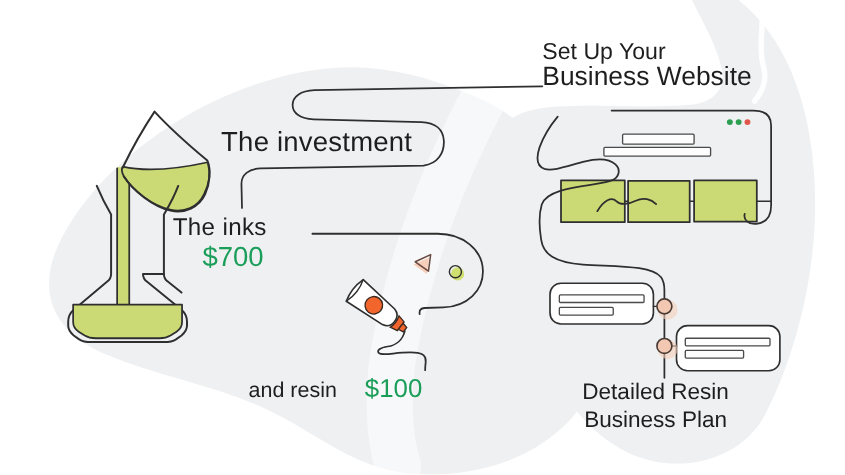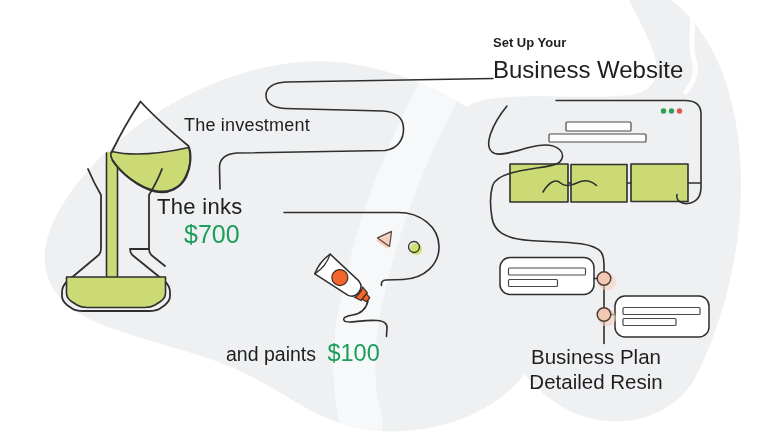--- a/index.html
+++ b/index.html
@@ -124,31 +124,31 @@
       <rect class="bar" x="623" y="307.5" width="77" height="7" rx="1"></rect>
       <rect class="bar" x="623" y="318.5" width="53" height="7" rx="1"></rect>
       <path class="ink thin" d="M 594,278.5 L 597.5,278.5 M 610.8,314.5 L 615,314.5"></path>
       <circle class="halo" cx="607" cy="281.5" r="9"></circle>
       <circle class="node" cx="604" cy="278.5" r="6.8"></circle>
       <circle class="halo" cx="607" cy="317.5" r="9"></circle>
       <circle class="node" cx="604" cy="314.5" r="6.8"></circle>
     </g>
   </svg>
 
-  <div class="t" style="left:184px;top:116px;font-size:18px;letter-spacing:.2px">The investment</div>
+  <div class="t" style="left:201px;top:116px;font-size:25px;letter-spacing:.2px">The investment</div>
 
   <div class="t" style="left:157px;top:195px;font-size:22px;letter-spacing:.3px">The inks</div>
   <div class="t price" style="left:184px;top:221px;font-size:25px">$700</div>
 
   <div class="t" style="left:226px;top:341px;font-size:19.5px">
-    <span>and paints</span>
-    <span class="price" style="font-size:23.5px;margin-left:6px">$100</span>
+    <span>and resin</span>
+    <span class="price" style="font-size:23.5px;margin-left:20px">$100</span>
   </div>
 
-  <div class="t" style="left:493px;top:36px;font-size:13px;font-weight:700">Set Up Your</div>
+  <div class="t" style="left:493px;top:36px;font-size:21px;font-weight:400">Set Up Your</div>
   <div class="t" style="left:493px;top:57px;font-size:24px">Business Website</div>
 
   <div class="t center" style="left:513px;top:344px;width:166px;font-size:20.5px;line-height:25px">
+    <div>Detailed Resin</div>
     <div>Business Plan</div>
-    <div>Detailed Resin</div>
   </div>
 
 </div>
 
 </body></html>

